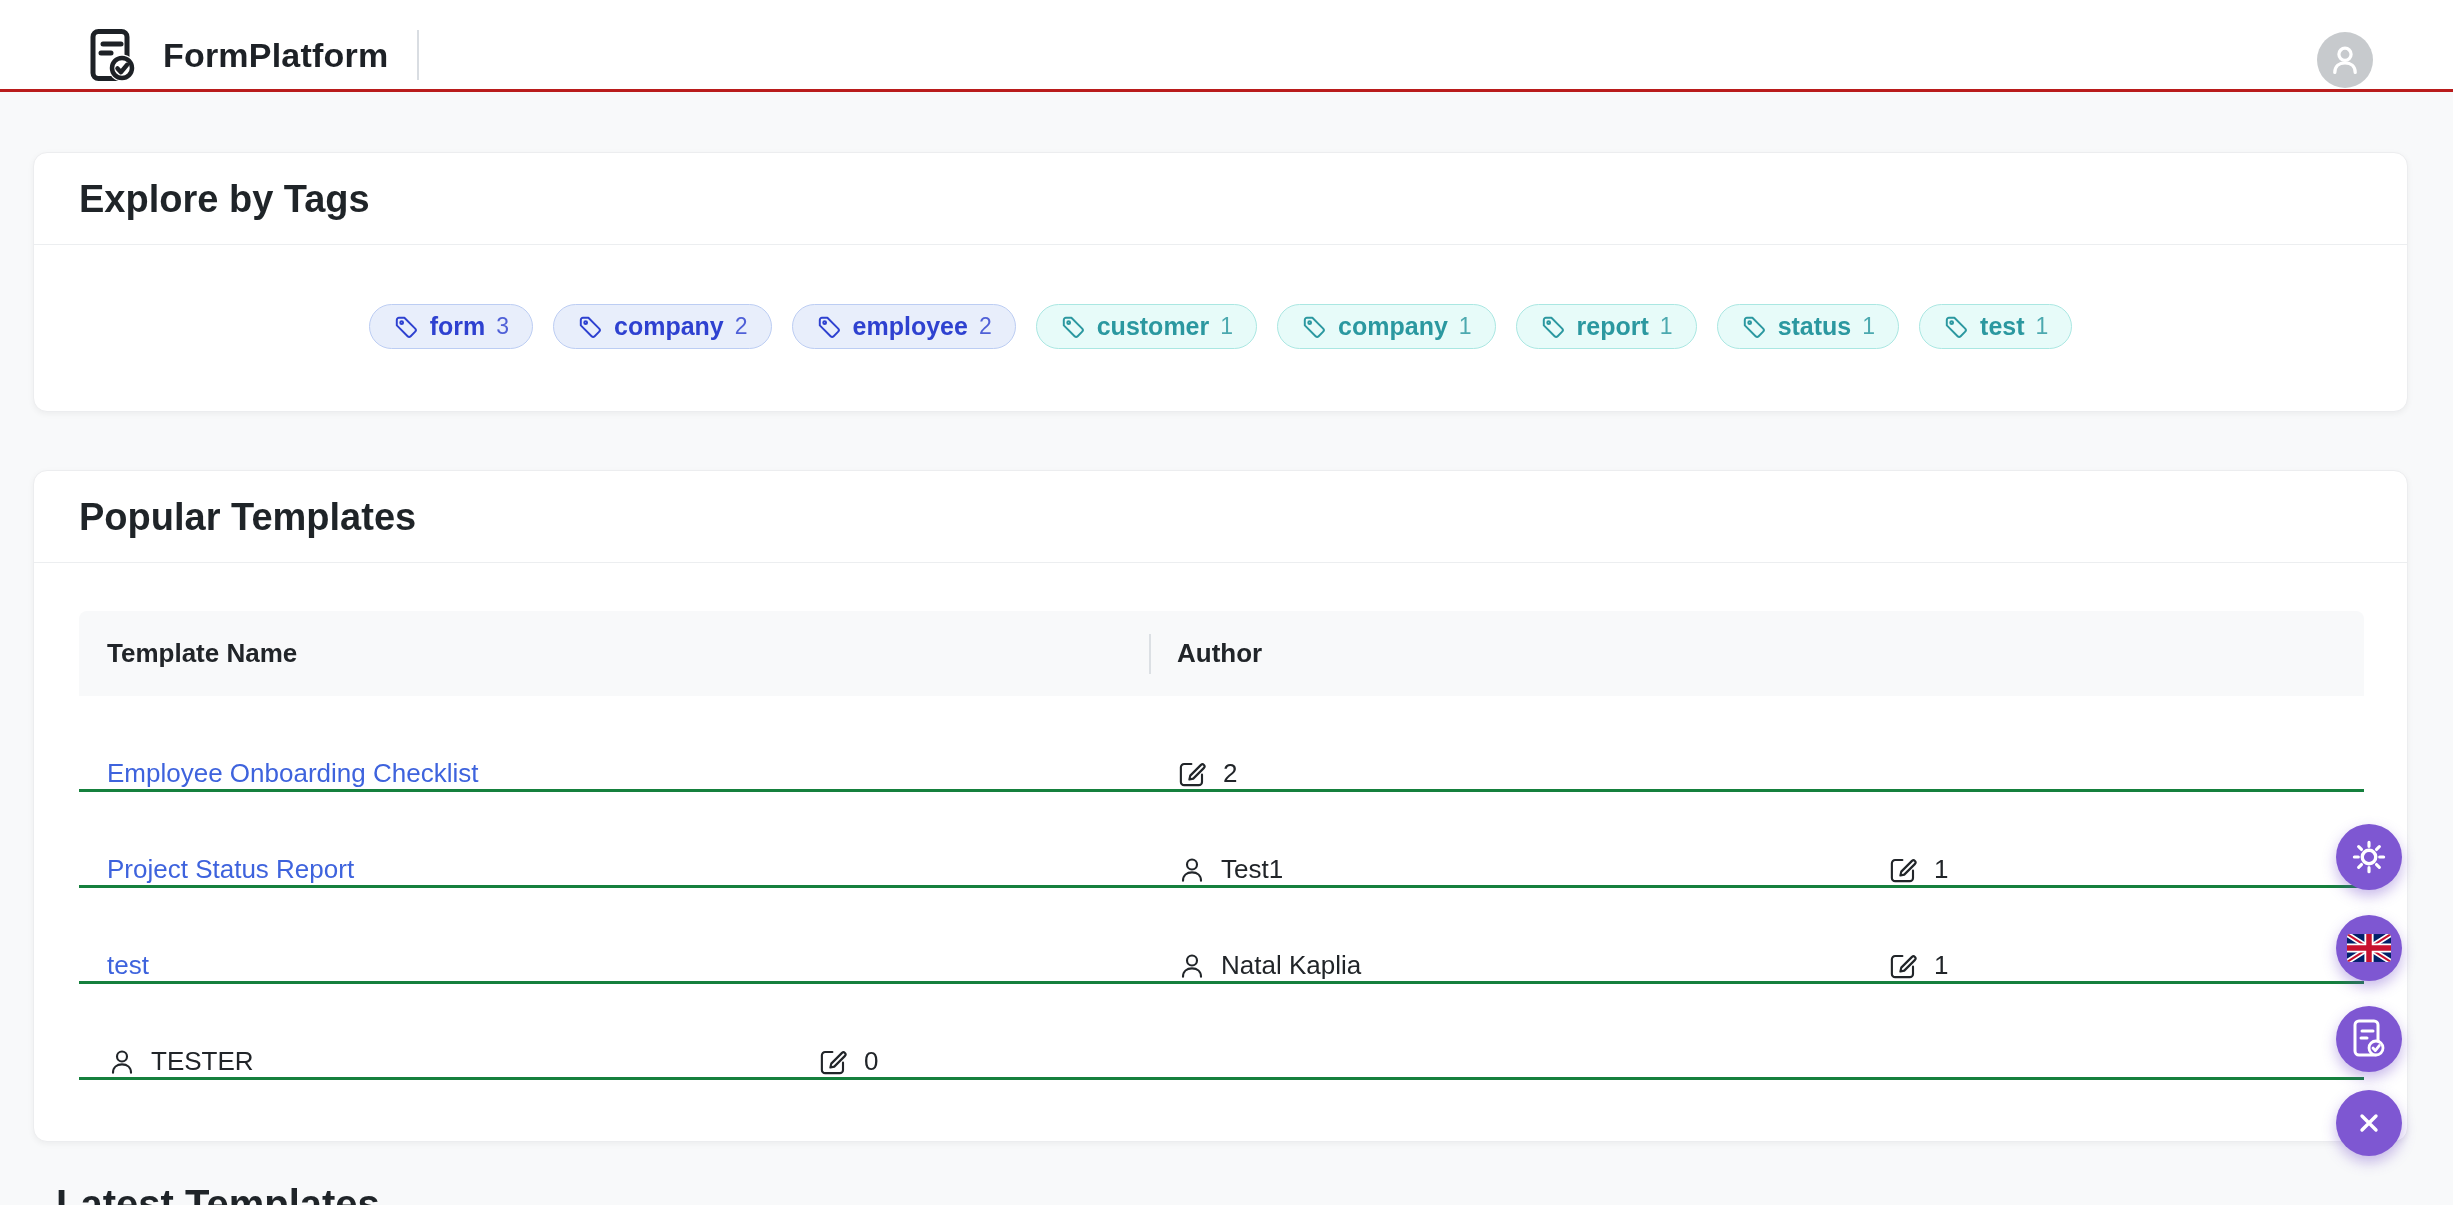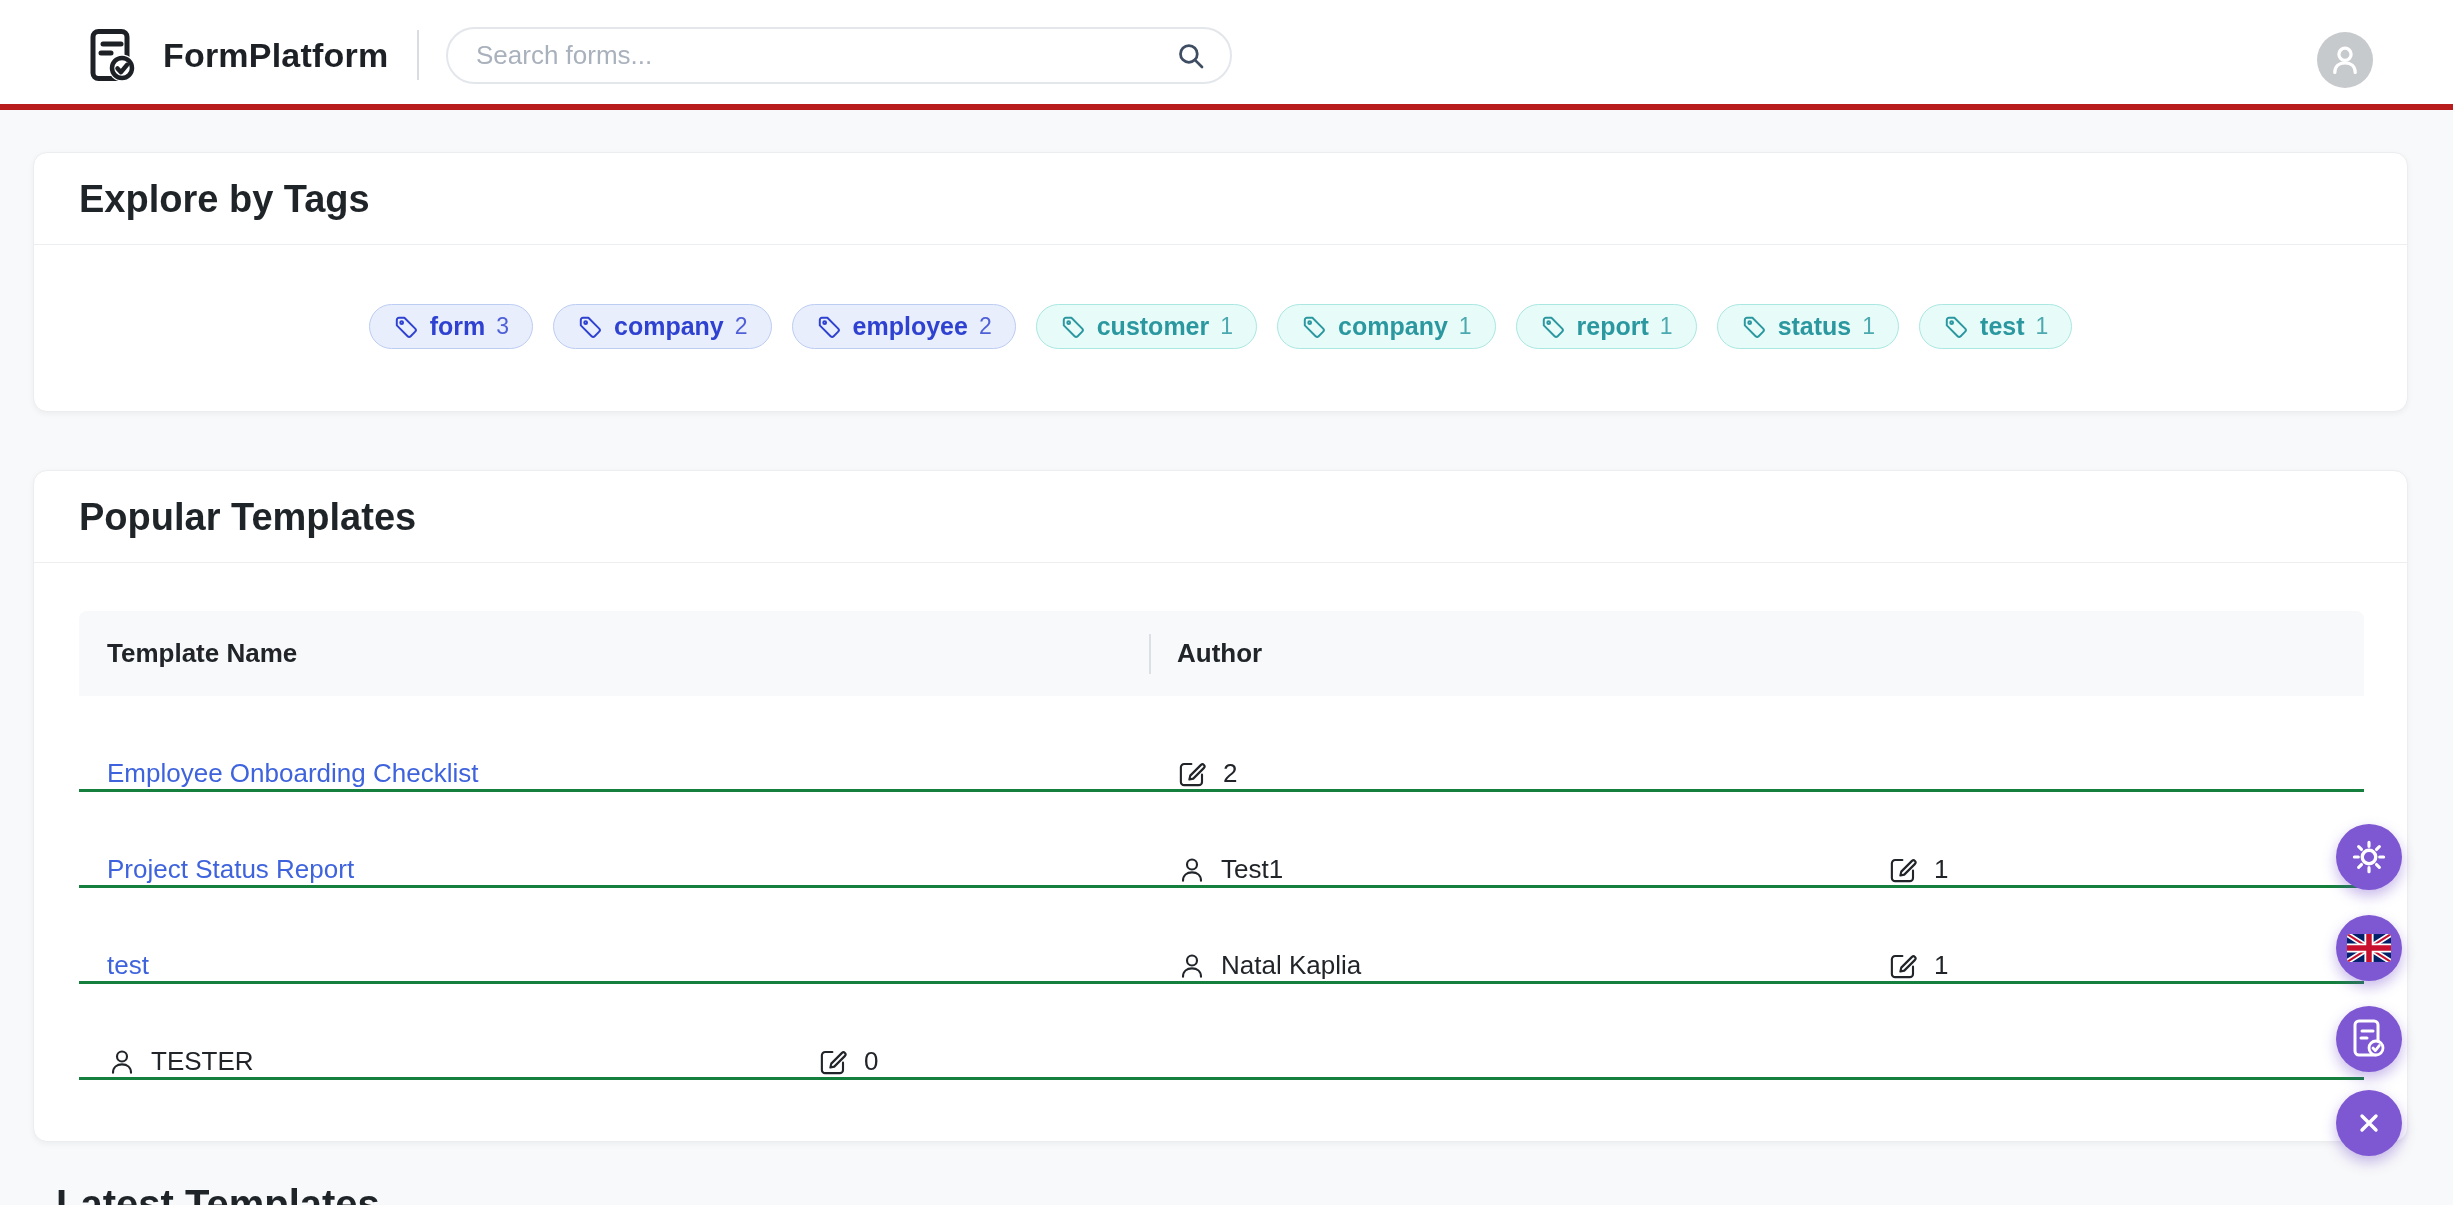--- a/index.html
+++ b/index.html
@@ -6,22 +6,22 @@
   html,body { width:2453px; height:1205px; overflow:hidden; }
   body {
     position:relative;
     background:#f8f9fa;
     font-family:"Liberation Sans","DejaVu Sans",sans-serif;
     color:#212529;
   }
 
   
   .topbar {
-    position:absolute; left:0; top:0; width:2453px; height:110px;
-    background:#ffffff; border-bottom:6px solid #b91c1c;
+    position:absolute; left:0; top:0; width:2453px; height:92px;
+    background:#ffffff; border-bottom:3px solid #b91c1c;
   }
   .brand {
     position:absolute; left:89px; top:0; height:110px;
     display:flex; align-items:center; gap:26px; cursor:pointer;
   }
   .brand-name { font-size:34px; font-weight:bold; color:#1d2126; letter-spacing:0.2px; }
   .hdr-divider {
     position:absolute; left:417px; top:30px; width:2px; height:50px; background:#d9dde2;
   }
   .search-pill {
@@ -133,29 +133,20 @@
         <circle cx="33" cy="40" r="13.5" fill="#ffffff"></circle>
         <circle cx="33" cy="40" r="10" fill="#ffffff" stroke="#1d2126" stroke-width="4.5"></circle>
         <path d="M28.5 40.5 L32 44.2 L38 36.8" stroke="#1d2126" stroke-width="4.5" fill="none" stroke-linecap="round" stroke-linejoin="round"></path>
       </svg>
     </span>
     <span class="brand-name">FormPlatform</span>
   </div>
 
   <div class="hdr-divider"></div>
 
-  <div class="search-pill">
-    <input type="text" value="" placeholder="Search forms..." style="">
-    <span style="display:inline-flex;">
-      <svg width="30" height="30" viewBox="0 0 24 24" fill="none">
-        <circle cx="10.3" cy="10.3" r="6.7" stroke="#3f4d63" stroke-width="2.2"></circle>
-        <line x1="15.3" y1="15.3" x2="20.8" y2="20.8" stroke="#3f4d63" stroke-width="2.2" stroke-linecap="round"></line>
-      </svg>
-    </span>
-  </div>
 
   <div class="avatar">
     <span style="display:inline-flex;">
       <svg width="34" height="34" viewBox="0 0 24 24" fill="none">
         <circle cx="12" cy="8" r="4.3" stroke="#ffffff" stroke-width="2.3"></circle>
         <path d="M4.8 20.8 C4.8 16.2 8 14 12 14 C16 14 19.2 16.2 19.2 20.8" stroke="#ffffff" stroke-width="2.3" stroke-linecap="round" fill="none"></path>
       </svg>
     </span>
   </div>
 </header>

